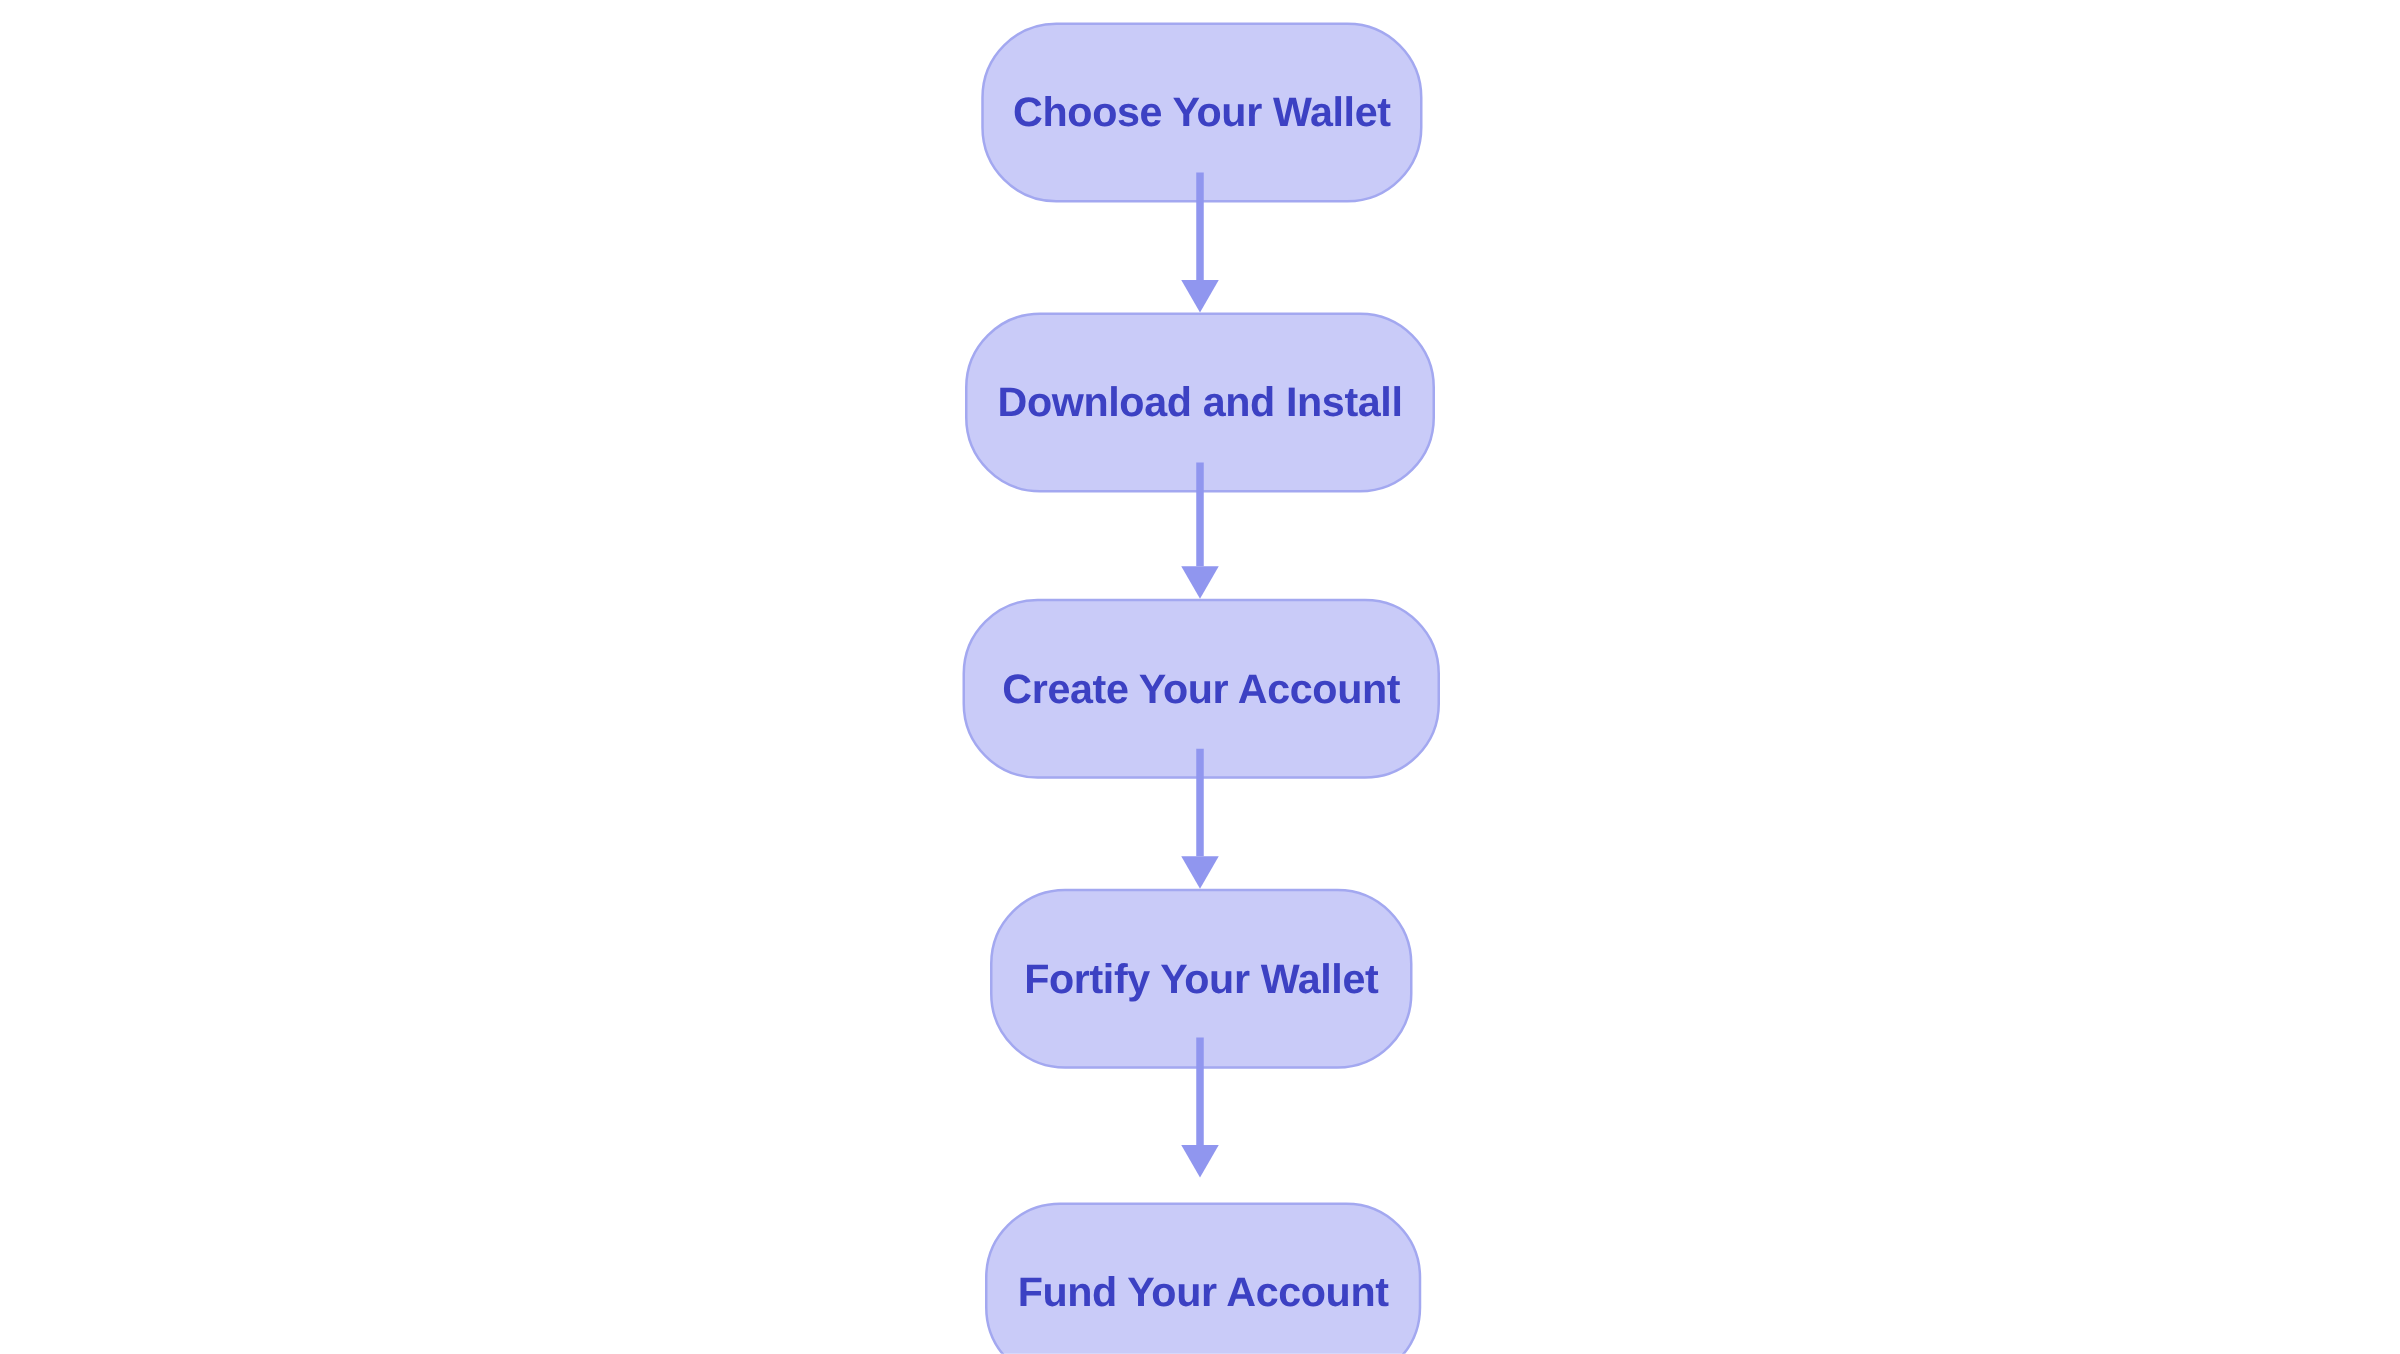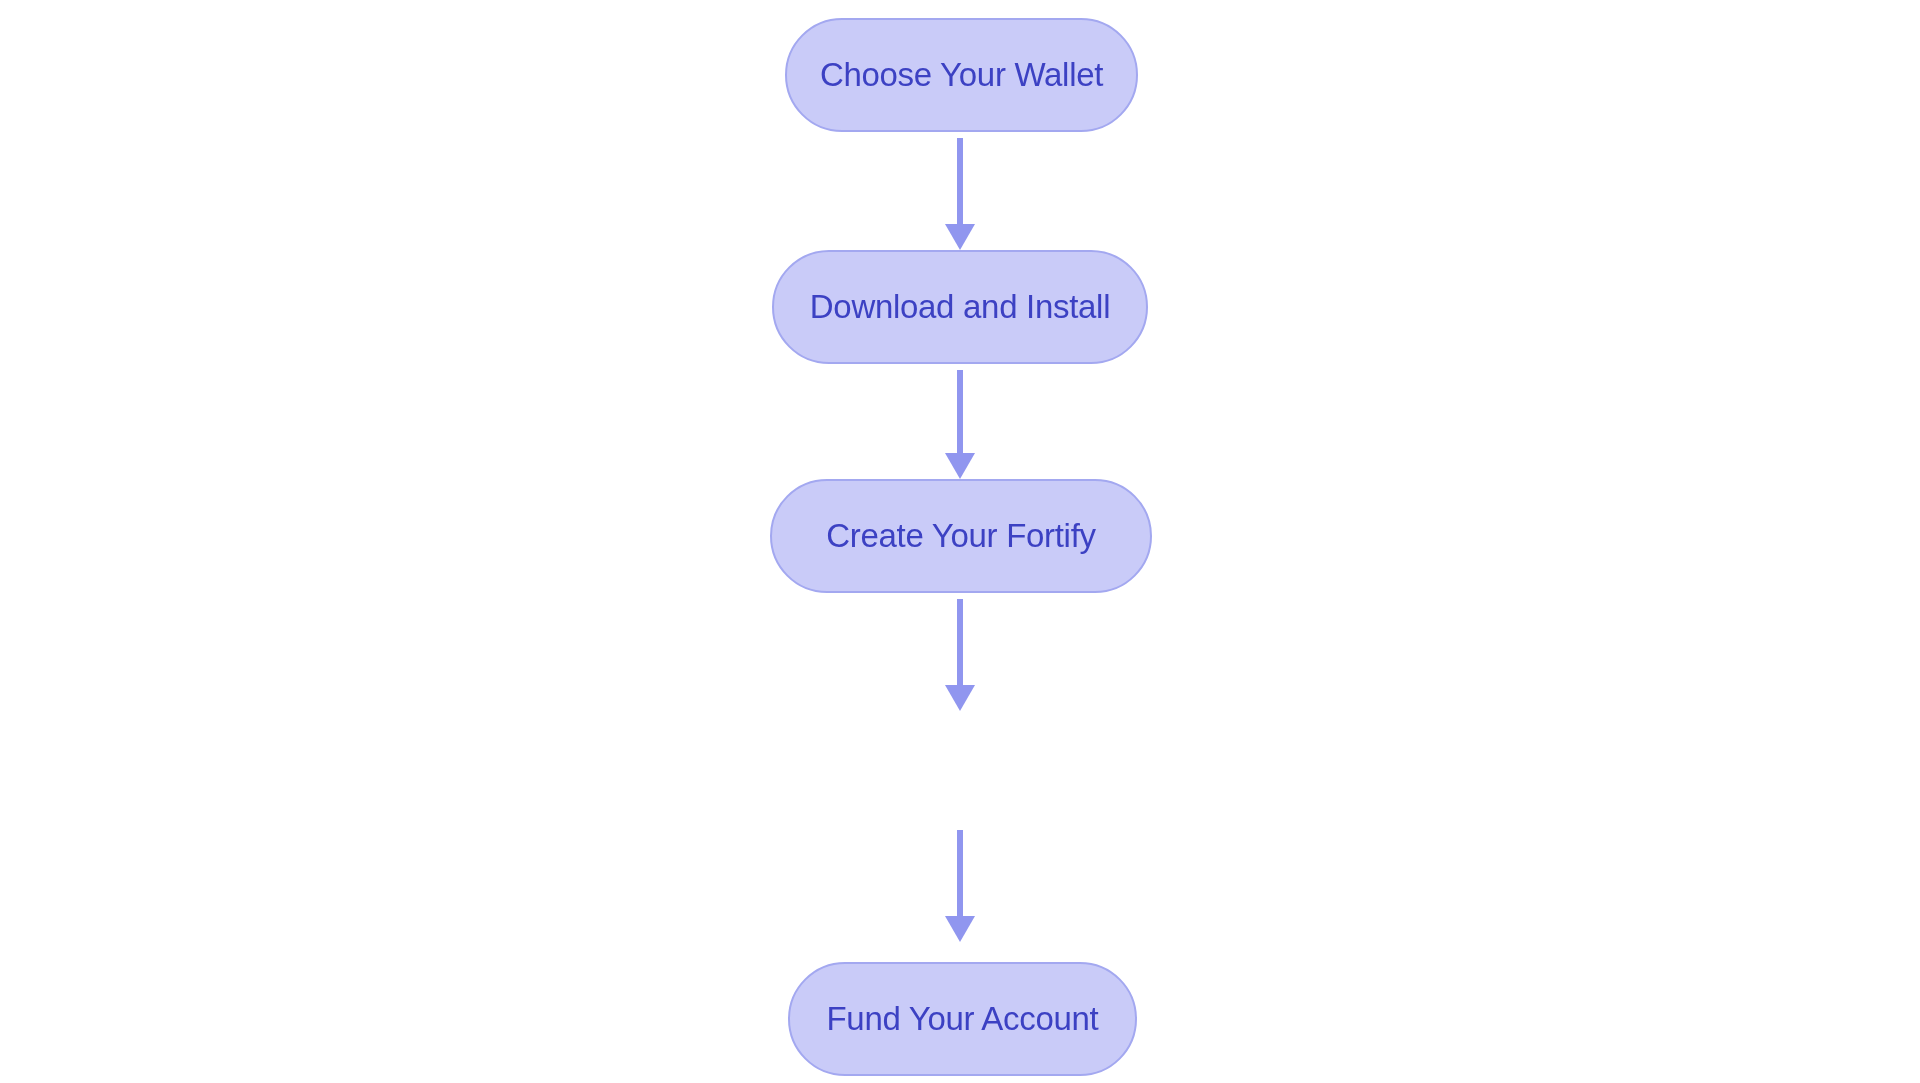--- a/index.html
+++ b/index.html
@@ -18,27 +18,28 @@
     font-family: "Liberation Sans", sans-serif;
   }
   .canvas {
     position: relative;
     width: 1920px;
     height: 1083px;
     background: var(--background);
   }
   .flow-node {
     position: absolute;
-    height: 114px;
+    height: 144px;
     background: var(--node-fill);
     border: 2px solid var(--node-border);
     border-radius: 60px;
     display: flex;
     align-items: center;
     justify-content: center;
+    font-weight: bold;
   }
   .flow-node .node-label {
     color: var(--node-text);
     font-size: 33px;
     letter-spacing: -0.3px;
     white-space: nowrap;
   }
   .node-1 { left: 785px; top: 18px;  width: 353px; }
   .node-2 { left: 772px; top: 250px; width: 376px; justify-content: center; }
   .node-3 { left: 770px; top: 479px; width: 382px; }
@@ -86,28 +87,31 @@
   <div class="flow-node node-2">
     <span class="node-label">Download and Install</span>
   </div>
 
   <div class="connector connector-2">
     <div class="arrow-line"></div>
     <div class="arrow-head"></div>
   </div>
 
   <div class="flow-node node-3">
-    <span class="node-label">Create Your Fortify</span>
+    <span class="node-label">Create Your Account</span>
   </div>
 
   <div class="connector connector-3">
     <div class="arrow-line"></div>
     <div class="arrow-head"></div>
   </div>
 
+  <div class="flow-node node-4">
+    <span class="node-label">Fortify Your Wallet</span>
+  </div>
 
   <div class="connector connector-4">
     <div class="arrow-line"></div>
     <div class="arrow-head"></div>
   </div>
 
   <div class="flow-node node-5">
     <span class="node-label">Fund Your Account</span>
   </div>
 

